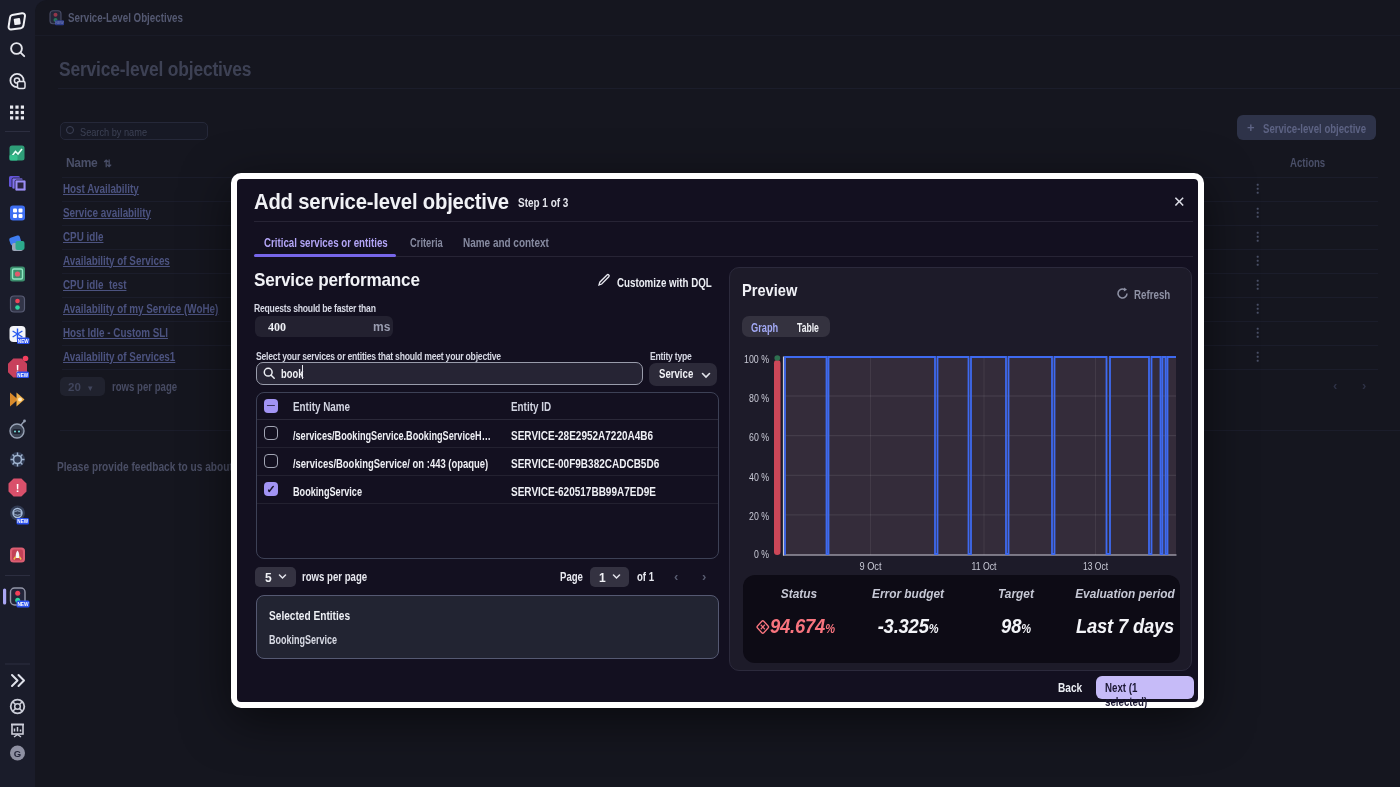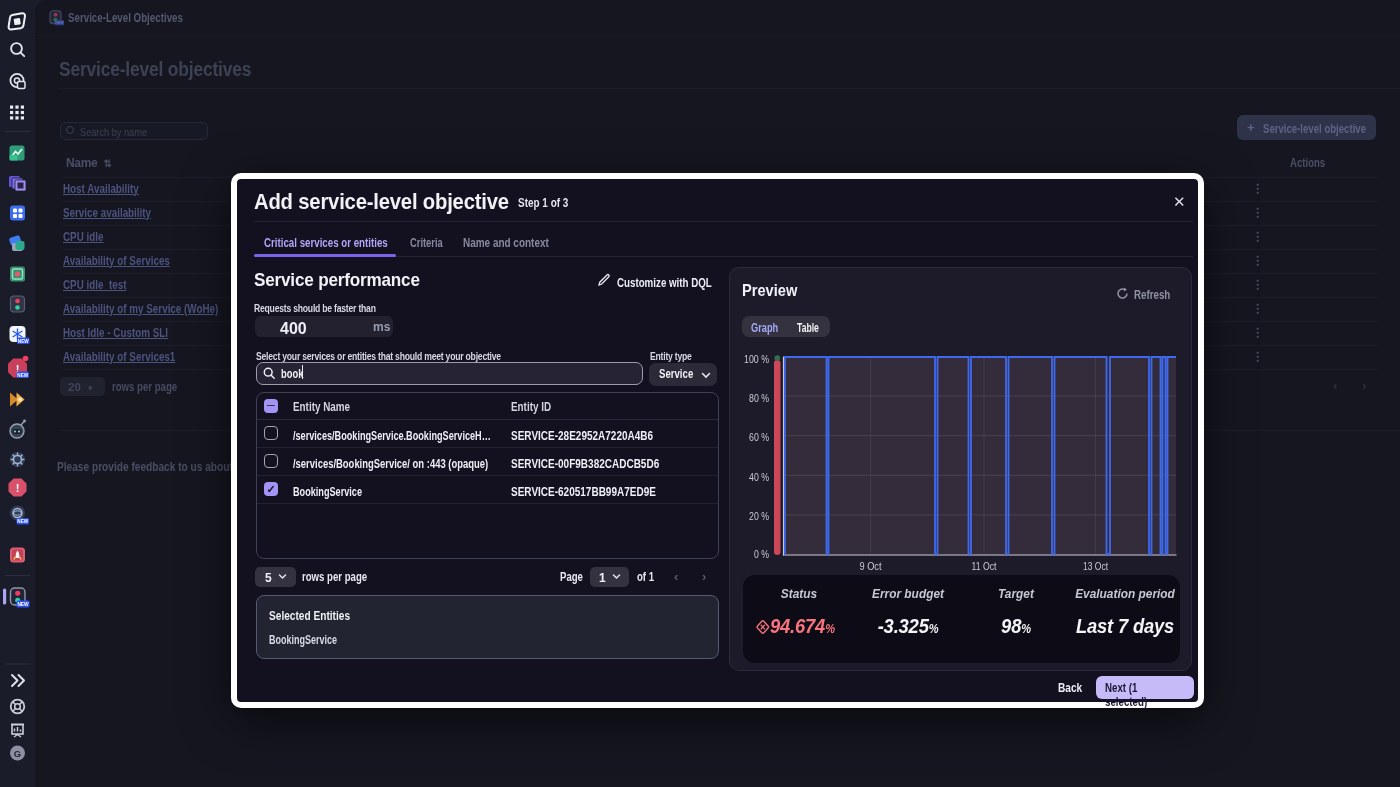--- a/index.html
+++ b/index.html
@@ -218,21 +218,21 @@
   <div class="a mdiv" style="top:77px;"></div>
   <div class="a" style="left:17px;top:74.5px;width:142px;height:3px;background:#7766ea;border-radius:2px;"></div>
 
   <div class="a b" style="left:17px;top:90px;font-size:19px;color:#f1f2f6;letter-spacing:-0.2px;transform:scaleX(0.9);transform-origin:0 50%;">Service performance</div>
   <svg class="a" style="left:360px;top:94px;" width="14" height="14" viewBox="0 0 14 14">
       <path d="M2 12 L2.8 9.2 L10 2 A1.1 1.1 0 0 1 11.8 3.8 L4.7 11 L2 12 Z" fill="none" stroke="#e9eaf1" stroke-width="1.3"></path>
     </svg>
   <div class="a b" style="left:380px;top:96.5px;font-size:12.5px;color:#eceef4;transform:scaleX(0.78);transform-origin:0 50%;">Customize with DQL</div>
   <div class="a lbl" style="left:17px;top:122.5px;transform:scaleX(0.75);transform-origin:0 50%;">Requests should be faster than</div>
   <div class="a inp" style="left:18px;top:137px;width:138px;height:21px;"></div>
-  <div class="a b" style="left:43px;top:141px;font-size:16px;color:#eef0f5;">400</div>
+  <div class="a b" style="left:31px;top:141px;font-size:12px;color:#eef0f5;font-family:Liberation Serif, serif;">400</div>
   <div class="a b" style="left:136px;top:141px;font-size:12px;color:#9a9db0;">ms</div>
   <div class="a lbl" style="left:19px;top:171px;transform:scaleX(0.75);transform-origin:0 50%;">Select your services or entities that should meet your objective</div>
 
   <div class="a" style="left:19px;top:183px;width:387px;height:23px;border:1.5px solid #999cab;background:#262434;border-radius:7px;box-sizing:border-box;"></div>
   <svg class="a" style="left:26px;top:188px;" width="13" height="13" viewBox="0 0 13 13">
       <circle cx="5.2" cy="5.2" r="3.9" fill="none" stroke="#eceef4" stroke-width="1.5"></circle>
       <line x1="8.2" y1="8.2" x2="11.2" y2="11.2" stroke="#eceef4" stroke-width="1.5" stroke-linecap="round"></line>
     </svg>
   <div class="a b" style="left:44px;top:186.5px;font-size:13px;color:#f0f1f5;transform:scaleX(0.72);transform-origin:0 50%;">book</div>
   <div class="a" style="left:65px;top:186px;width:1.3px;height:14px;background:#e8e9f0;"></div>

